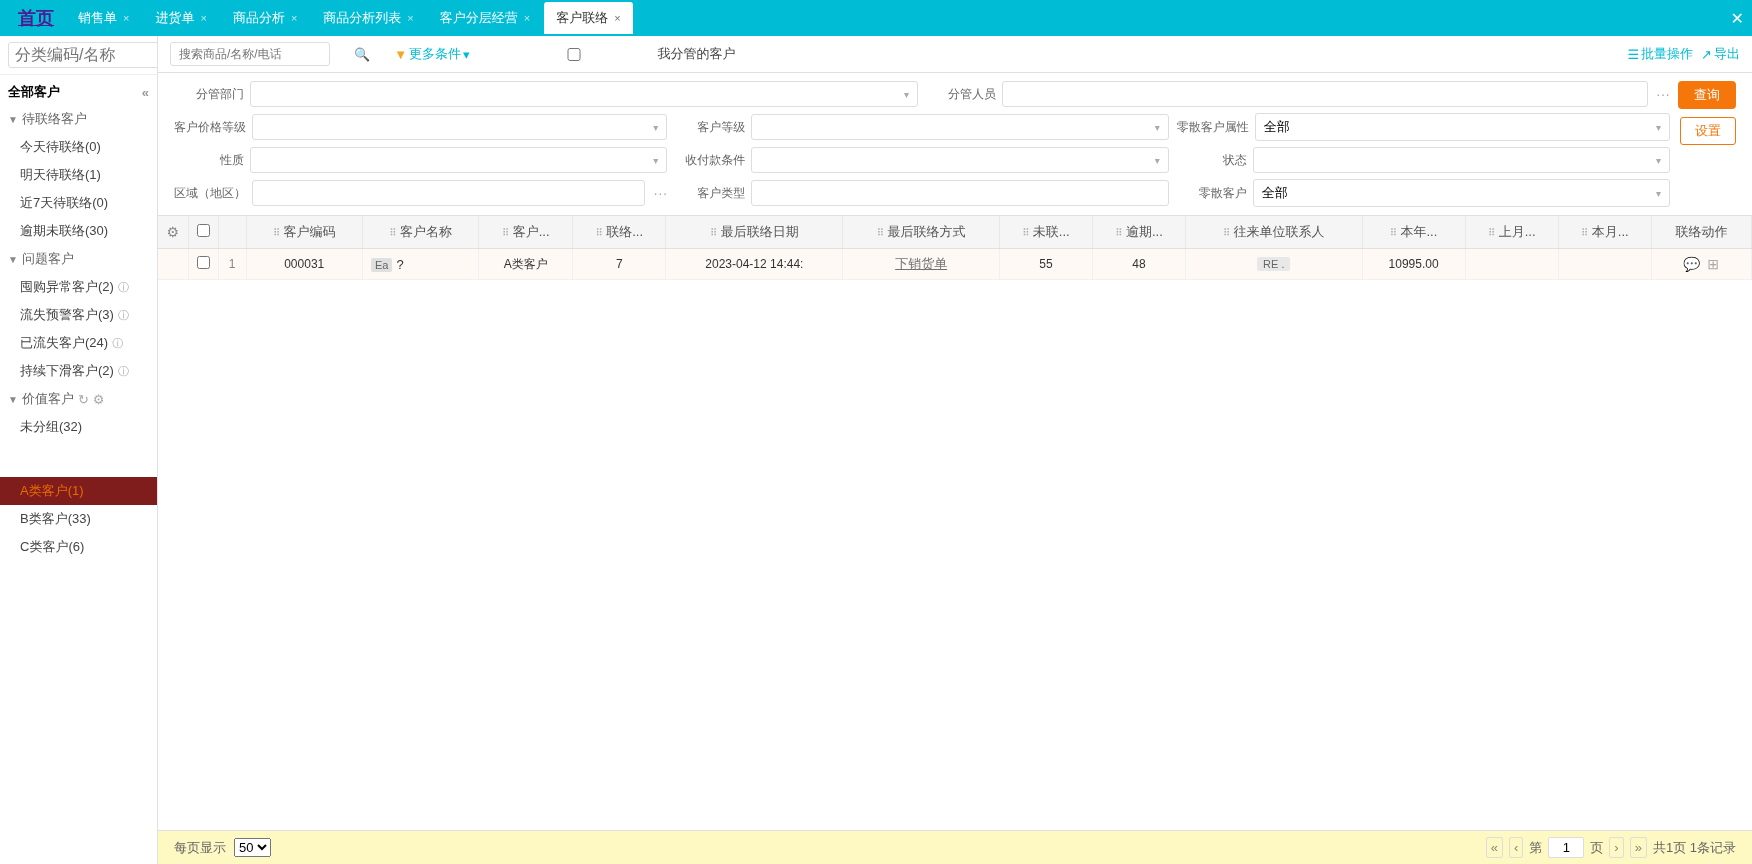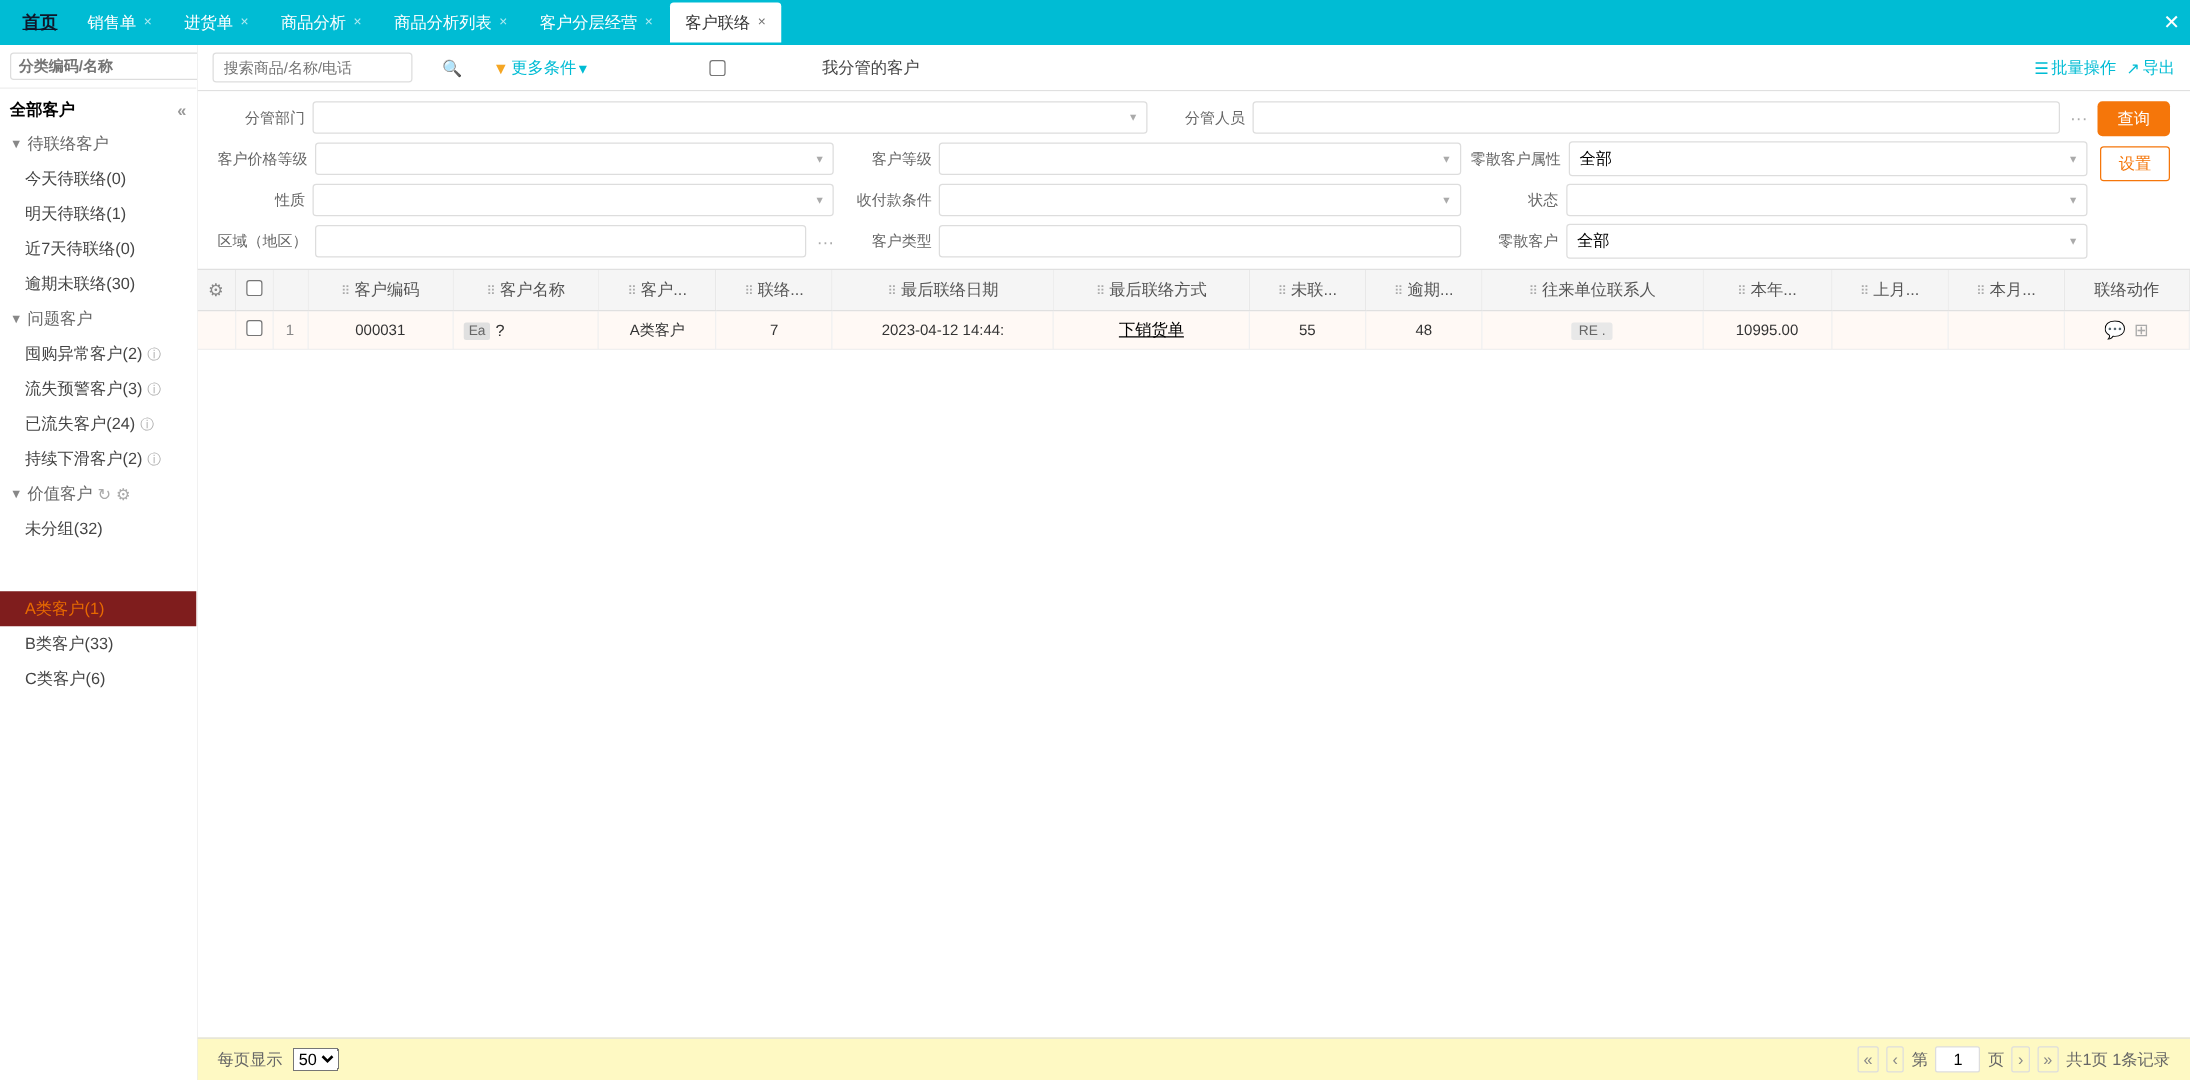--- a/index.html
+++ b/index.html
@@ -12,38 +12,38 @@
       gap: 2px;
     }
     .top-nav .nav-item {
       display: flex; align-items: center; gap: 4px;
       padding: 4px 12px; color: #fff; cursor: pointer;
       border-radius: 3px 3px 0 0; height: 32px; font-size: 13px;
       white-space: nowrap;
     }
     .top-nav .nav-item.active { background: #fff; color: #333; }
     .top-nav .nav-item .close-btn { font-size: 11px; opacity: 0.7; margin-left: 2px; }
-    .top-nav .nav-home { color: #0f172a; font-size: 14px; font-weight: bold; padding: 4px 10px; cursor: pointer; text-decoration: underline; }
+    .top-nav .nav-home { color: #4c1d95; font-size: 18px; font-weight: bold; padding: 4px 10px; cursor: pointer; text-decoration: underline; }
     .top-nav .close-all { margin-left: auto; color: #fff; font-size: 16px; cursor: pointer; }
 
     
     .main-layout { display: flex; height: calc(864px - 36px); }
 
     
     .sidebar {
       width: 158px; background: #fff; border-right: 1px solid #e0e0e0;
       display: flex; flex-direction: column; overflow-y: auto; flex-shrink: 0;
     }
     .sidebar-search {
       display: flex; align-items: center; padding: 6px 8px;
       border-bottom: 1px solid #eee; gap: 4px;
     }
     .sidebar-search input {
       flex: 1; border: 1px solid #ddd; border-radius: 3px; padding: 3px 6px;
-      font-size: 12px; outline: none; color: #999; font-weight: bold;
+      font-size: 16px; outline: none; color: #999;
     }
 
     .sidebar-header {
       display: flex; align-items: center; justify-content: space-between;
       padding: 8px 8px 4px 8px; font-weight: bold; font-size: 13px;
     }
     .sidebar-header .icons { display: flex; gap: 4px; color: #999; cursor: pointer; }
 
     .sidebar-group-title {
       display: flex; align-items: center; gap: 4px;
@@ -117,21 +117,21 @@
     table th {
       background: #f5f5f5; border-bottom: 1px solid #e0e0e0; border-right: 1px solid #e8e8e8;
       padding: 7px 6px; font-size: 12px; color: #555; font-weight: normal;
       white-space: nowrap; position: sticky; top: 0; z-index: 1;
       text-align: center;
     }
     table td {
       border-bottom: 1px solid #f0f0f0; border-right: 1px solid #f0f0f0;
       padding: 6px 8px; font-size: 12px; color: #333; text-align: center;
     }
-    table td a { color: #000000; text-decoration: underline; cursor: pointer; }
+    table td a { color: #737373; text-decoration: underline; cursor: pointer; }
     .table-actions { display: flex; gap: 6px; justify-content: center; }
     .table-actions span { color: #aaa; cursor: pointer; font-size: 14px; }
     .gear-icon-wrap { color: #888; cursor: pointer; font-size: 14px; }
 
     
     .table-footer {
       display: flex; align-items: center; justify-content: space-between;
       background: #fef9c3; padding: 6px 16px; border-top: 1px solid #e0e0e0;
       font-size: 12px; color: #666; flex-shrink: 0;
     }

